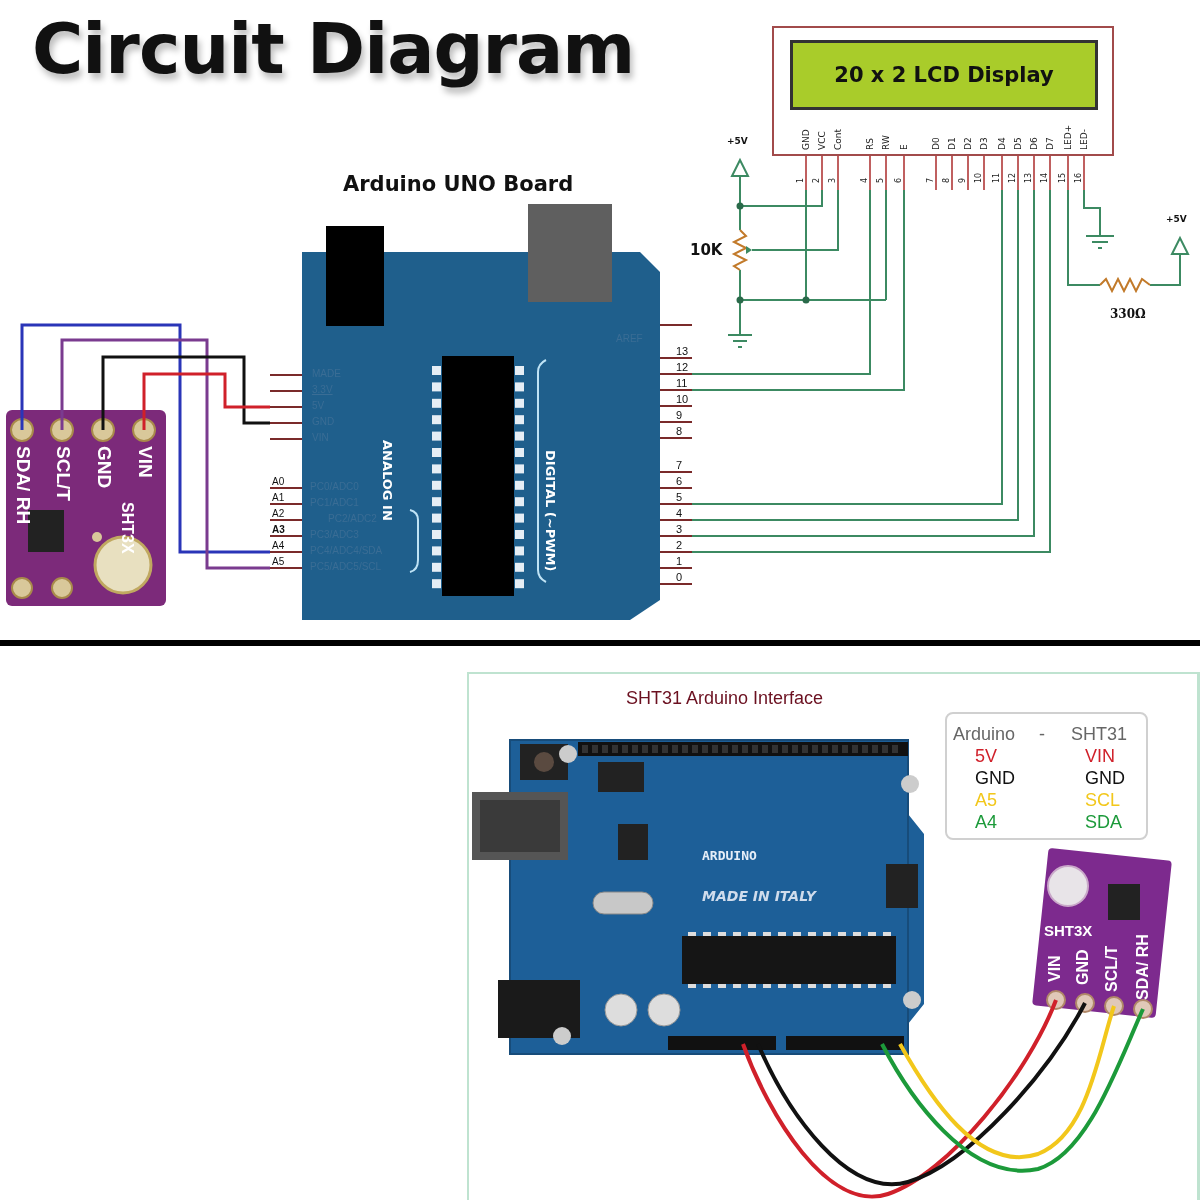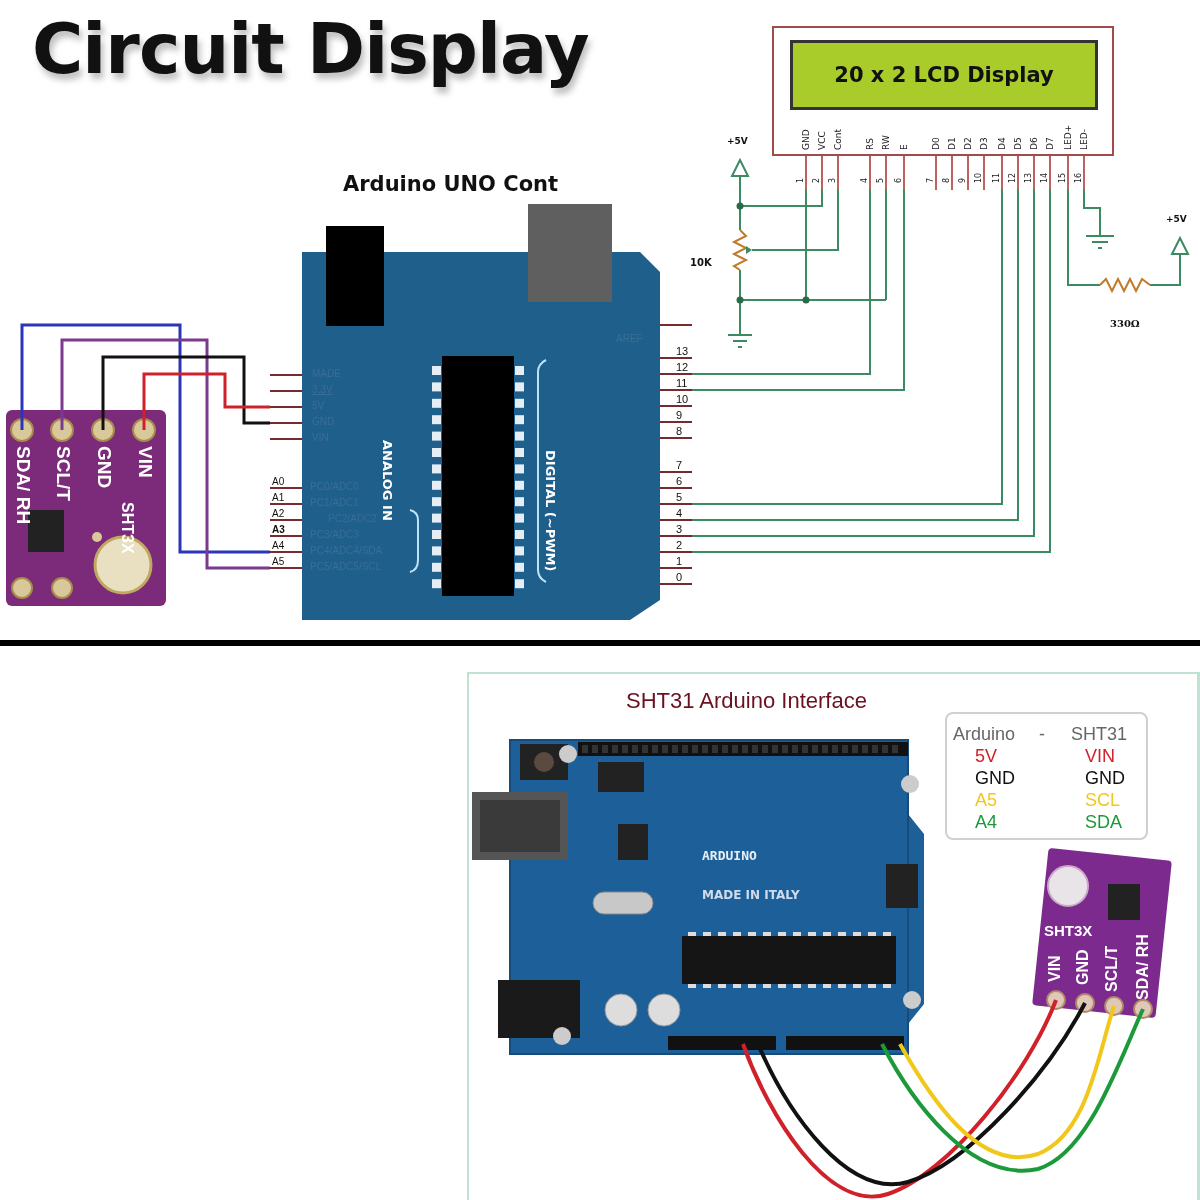--- a/index.html
+++ b/index.html
@@ -4,37 +4,37 @@
 <style>
   html, body { margin:0; padding:0; background:#ffffff; }
   body { width:1200px; height:1200px; position:relative; overflow:hidden; font-family:"DejaVu Sans", sans-serif; }
   .abs { position:absolute; }
   #title { left:32px; top:8px; font-size:70px; font-weight:bold; color:#111; letter-spacing:-1px; text-shadow:3px 6px 6px rgba(0,0,0,0.25); font-family:"DejaVu Sans", sans-serif; }
   #board-label { left:343px; top:172px; font-size:21px; font-weight:bold; color:#111; }
   #lcd-outer { left:772px; top:26px; width:342px; height:130px; border:2px solid #a24b4b; background:#fff; box-sizing:border-box; }
   #lcd-screen { left:790px; top:40px; width:308px; height:70px; background:#a9cc2a; border:3px solid #333; box-sizing:border-box; display:flex; align-items:center; justify-content:center; font-weight:bold; font-size:21px; color:#111; }
   #divider { left:0; top:640px; width:1200px; height:6px; background:#000; }
   #panel2 { left:467px; top:672px; width:733px; height:528px; border-left:2px solid #bfe3d0; border-top:2px solid #bfe3d0; border-right:3px solid #bfe3d0; box-sizing:border-box; }
-  #panel2-title { left:626px; top:688px; font-size:22px; color:#6b1020; font-family:"Liberation Sans", sans-serif; }
+  #panel2-title { left:626px; top:688px; font-size:18px; color:#6b1020; font-family:"Liberation Sans", sans-serif; }
   #legend { left:945px; top:712px; width:203px; height:128px; border:2px solid #d0d0d0; border-radius:8px; background:#fff; box-sizing:border-box; font-family:"Liberation Sans", sans-serif; font-size:18px; }
   .legend-row { position:absolute; width:100%; }
   .legend-row span { position:absolute; }
   .lcd-pin-label { position:absolute; font-size:9px; color:#222; transform:rotate(-90deg); transform-origin:left top; white-space:nowrap; }
   .pin-num { position:absolute; font-size:8px; color:#222; transform:rotate(-90deg); transform-origin:left top; }
   .ard-pin-label { position:absolute; font-size:10px; color:#3a6d95; font-family:"Liberation Sans", sans-serif; white-space:nowrap; }
   .ard-num { position:absolute; font-size:11px; color:#111; font-family:"Liberation Sans", sans-serif; }
   .ana-num { position:absolute; font-size:10px; color:#111; font-family:"Liberation Sans", sans-serif; }
   .small-label { position:absolute; font-size:10px; color:#111; font-weight:bold; }
   .sensor-label { position:absolute; color:#fff; font-weight:bold; font-size:19px; transform:rotate(90deg); transform-origin:left top; white-space:nowrap; font-family:"Liberation Sans", sans-serif; }
   .sensor2-label { position:absolute; color:#fff; font-weight:bold; font-size:16px; transform:rotate(-90deg); transform-origin:left top; white-space:nowrap; font-family:"Liberation Sans", sans-serif; }
 </style>
 </head>
 <body>
 
-<div id="title" class="abs">Circuit Display</div>
+<div id="title" class="abs">Circuit Diagram</div>
 
 <svg class="abs" style="left:0;top:0" width="1200" height="640">
 
   <path d="M302,252 L640,252 L660,272 L660,600 L630,620 L302,620 Z" fill="#1f5f8c"></path>
   <rect x="326" y="226" width="58" height="100" fill="#000"></rect>
   <rect x="528" y="204" width="84" height="98" fill="#5f5f5f"></rect>
 
   <rect x="442" y="356" width="72" height="240" fill="#000"></rect>
   <g id="chip-pins">
       <rect x="432" y="366" width="9" height="9" fill="#e6eef5"></rect>
@@ -191,21 +191,21 @@
   <circle cx="123" cy="565" r="28" fill="#e8e0c0" stroke="#c0a860" stroke-width="3"></circle>
   <circle cx="97" cy="537" r="5" fill="#d9c89a"></circle>
   <rect x="28" y="510" width="36" height="42" fill="#222"></rect>
 
   <polyline points="22,430 22,325 180,325 180,552 270,552" stroke="#2a35b8" stroke-width="3" fill="none"></polyline>
   <polyline points="62,430 62,340 207,340 207,568 270,568" stroke="#7a3b8f" stroke-width="3" fill="none"></polyline>
   <polyline points="103,430 103,357 244,357 244,423 270,423" stroke="#111" stroke-width="3" fill="none"></polyline>
   <polyline points="144,430 144,374 225,374 225,407 270,407" stroke="#d0202a" stroke-width="3" fill="none"></polyline>
 </svg>
 
-<div id="board-label" class="abs">Arduino UNO Cont</div>
+<div id="board-label" class="abs">Arduino UNO Board</div>
 
 <div id="lcd-outer" class="abs"></div>
 <div id="lcd-screen" class="abs">20 x 2 LCD Display</div>
 <div id="lcd-pin-labels" class="abs" style="left:0;top:0">
     <div class="lcd-pin-label" style="left:801px;top:150px;">GND</div>
     <div class="pin-num" style="left:796px;top:183px;">1</div>
     <div class="lcd-pin-label" style="left:817px;top:150px;">VCC</div>
     <div class="pin-num" style="left:812px;top:183px;">2</div>
     <div class="lcd-pin-label" style="left:833px;top:150px;">Cont</div>
     <div class="pin-num" style="left:828px;top:183px;">3</div>
@@ -232,22 +232,22 @@
     <div class="lcd-pin-label" style="left:1045px;top:150px;">D7</div>
     <div class="pin-num" style="left:1040px;top:183px;">14</div>
     <div class="lcd-pin-label" style="left:1063px;top:150px;">LED+</div>
     <div class="pin-num" style="left:1058px;top:183px;">15</div>
     <div class="lcd-pin-label" style="left:1079px;top:150px;">LED-</div>
     <div class="pin-num" style="left:1074px;top:183px;">16</div>
   </div>
 
 <div class="small-label" style="left:727px;top:136px;font-size:9px;">+5V</div>
 <div class="small-label" style="left:1166px;top:214px;font-size:9px;">+5V</div>
-<div class="small-label" style="left:690px;top:257px;font-size:10px;">10K</div>
-<div class="small-label" style="left:1110px;top:318px;font-size:10px;font-family:'DejaVu Serif',serif;">330Ω</div>
+<div class="small-label" style="left:690px;top:241px;font-size:15px;">10K</div>
+<div class="small-label" style="left:1110px;top:307px;font-size:12px;font-family:'DejaVu Serif',serif;">330Ω</div>
 
 <div id="power-labels" class="abs" style="left:0;top:0">
     <div class="ard-pin-label" style="left:312px;top:368px;">MADE</div>
     <div class="ard-pin-label" style="left:312px;top:384px;text-decoration:underline;">3.3V</div>
     <div class="ard-pin-label" style="left:312px;top:400px;">5V</div>
     <div class="ard-pin-label" style="left:312px;top:416px;">GND</div>
     <div class="ard-pin-label" style="left:312px;top:432px;">VIN</div>
   </div>
 <div id="analog-labels" class="abs" style="left:0;top:0">
     <div class="ana-num" style="left:272px;top:476px;">A0</div>
@@ -430,19 +430,19 @@
     <circle cx="675" cy="335" r="9"></circle>
   </g>
 
   <path d="M275,370 C300,440 360,540 420,520 C480,500 560,400 588,326" stroke="#d0202a" stroke-width="4" fill="none"></path>
   <path d="M290,370 C320,440 380,525 440,508 C500,490 580,400 617,329" stroke="#111" stroke-width="4" fill="none"></path>
   <path d="M414,370 C440,420 500,510 570,495 C620,480 650,390 675,335" stroke="#1c9a3a" stroke-width="4" fill="none"></path>
   <path d="M432,370 C460,420 510,500 570,480 C620,460 630,380 646,332" stroke="#f2c71b" stroke-width="4" fill="none"></path>
 </svg>
 
 <div class="abs" style="left:702px;top:848px;color:#e6eef8;font-weight:bold;font-size:13px;font-family:'DejaVu Sans Mono',monospace;">ARDUINO</div>
-<div class="abs" style="left:702px;top:888px;color:#d0dcec;font-size:12px;font-weight:bold;">MADE IN ITALY</div>
+<div class="abs" style="left:702px;top:888px;color:#d0dcec;font-size:14px;font-weight:bold;font-style:italic;">MADE IN ITALY</div>
 
 <div class="sensor2-label" style="left:1046px;top:982px;">VIN</div>
 <div class="sensor2-label" style="left:1074px;top:985px;">GND</div>
 <div class="sensor2-label" style="left:1103px;top:992px;">SCL/T</div>
 <div class="sensor2-label" style="left:1134px;top:1000px;">SDA/ RH</div>
 <div class="abs" style="left:1044px;top:922px;color:#fff;font-weight:bold;font-size:15px;font-family:'Liberation Sans',sans-serif;">SHT3X</div>
 
 </body></html>

